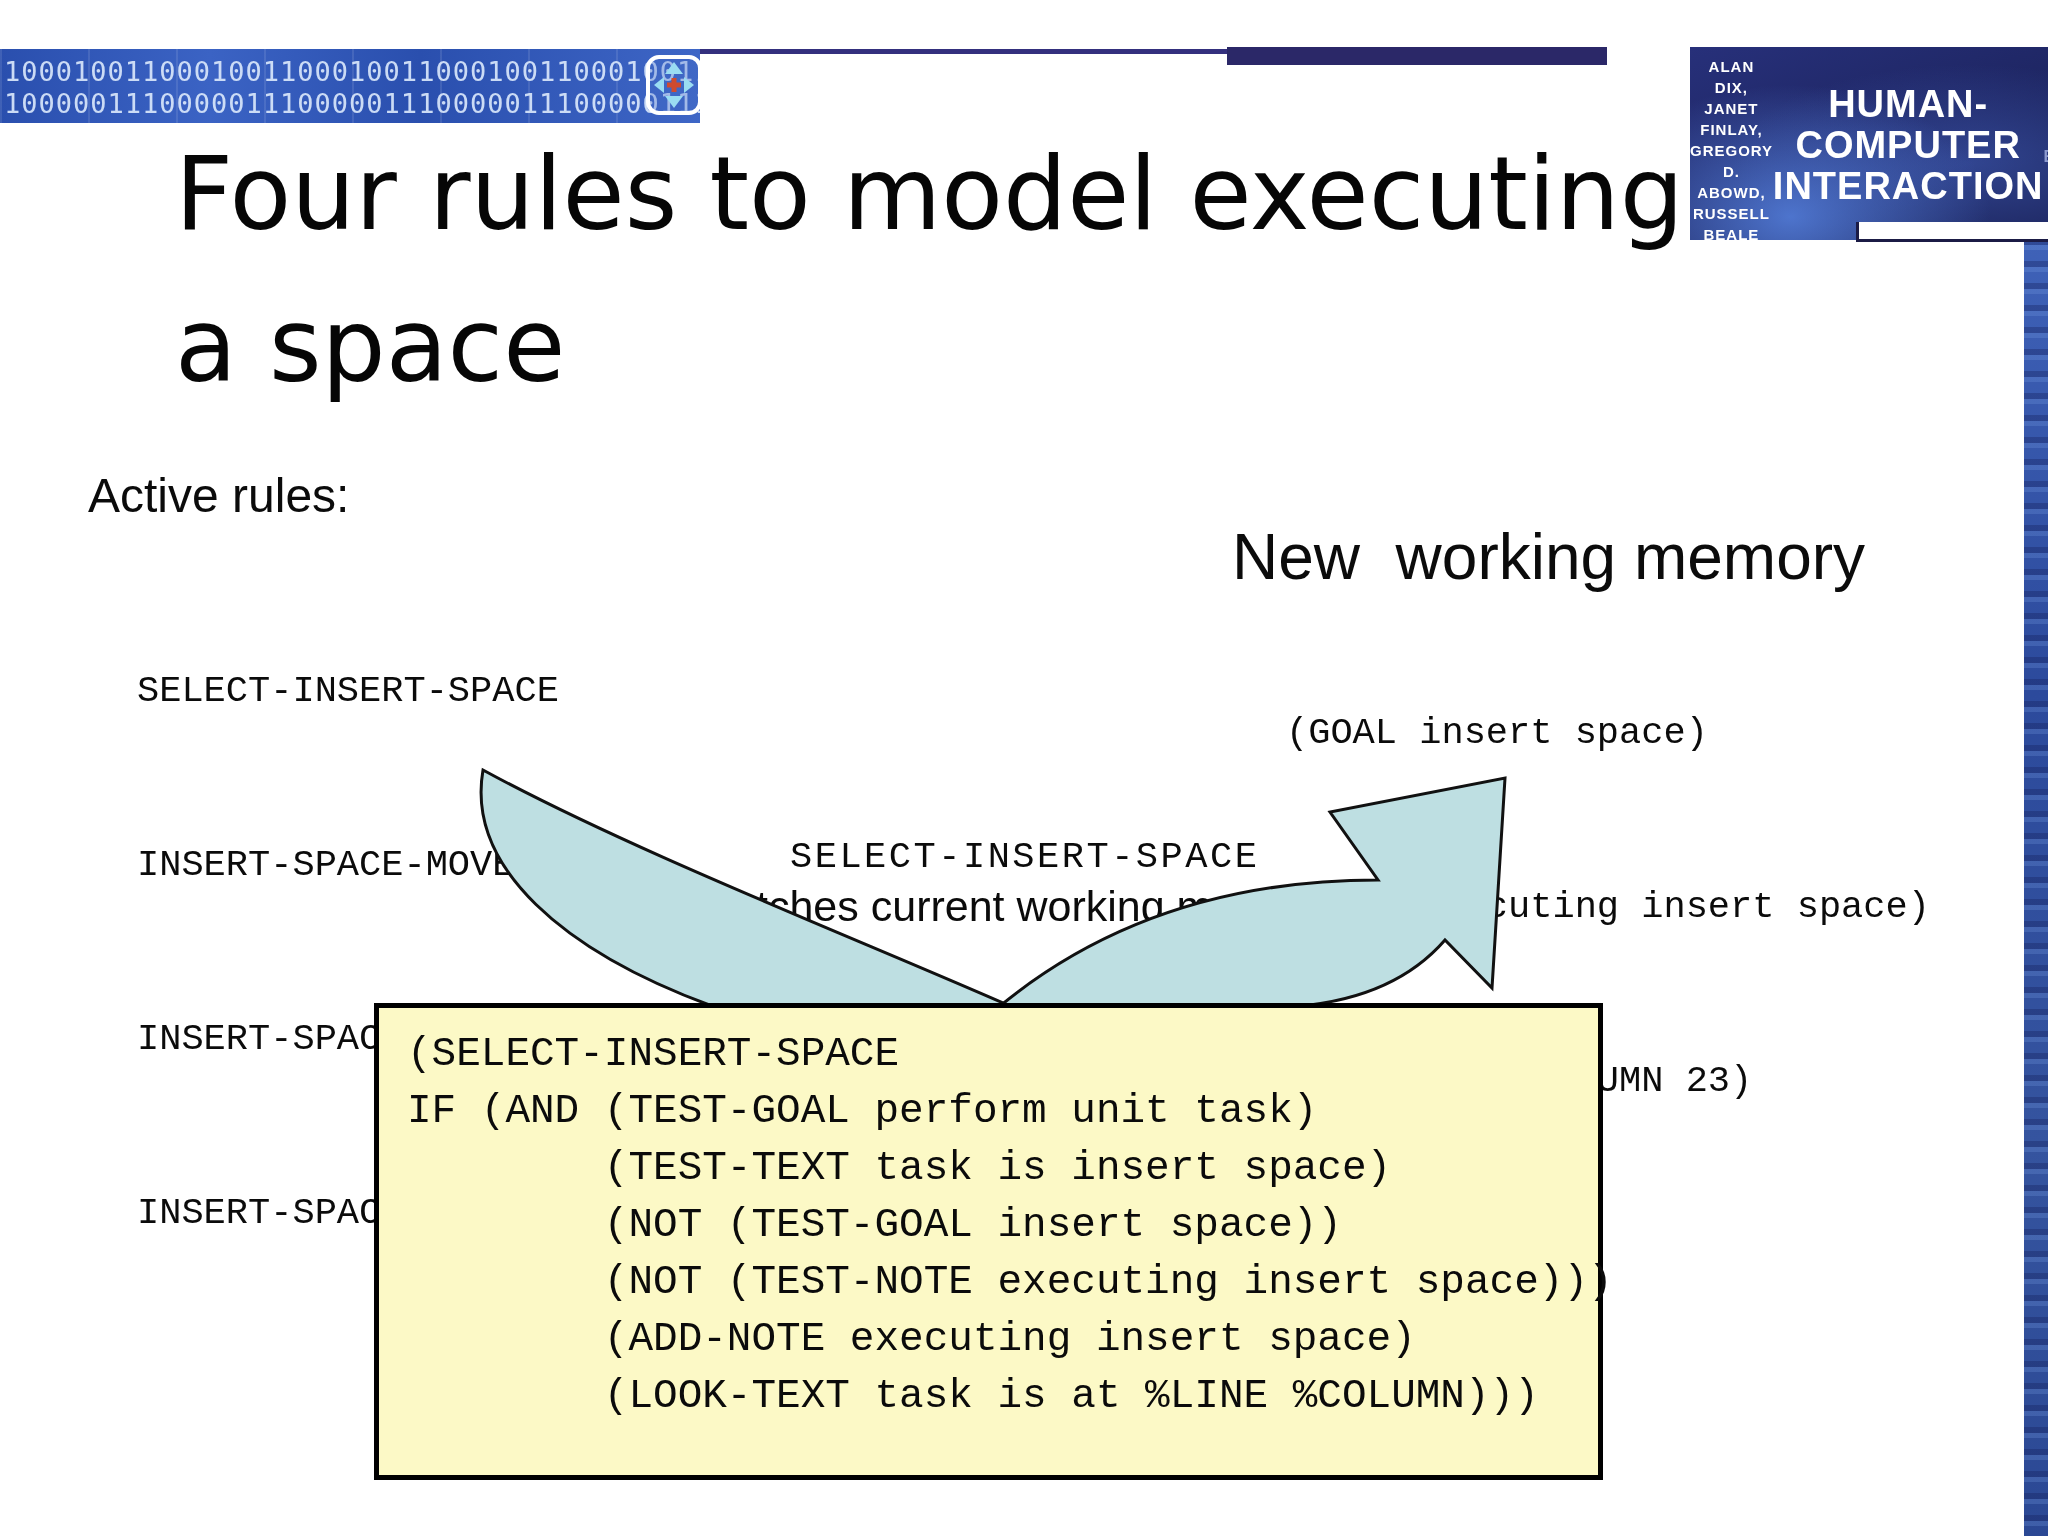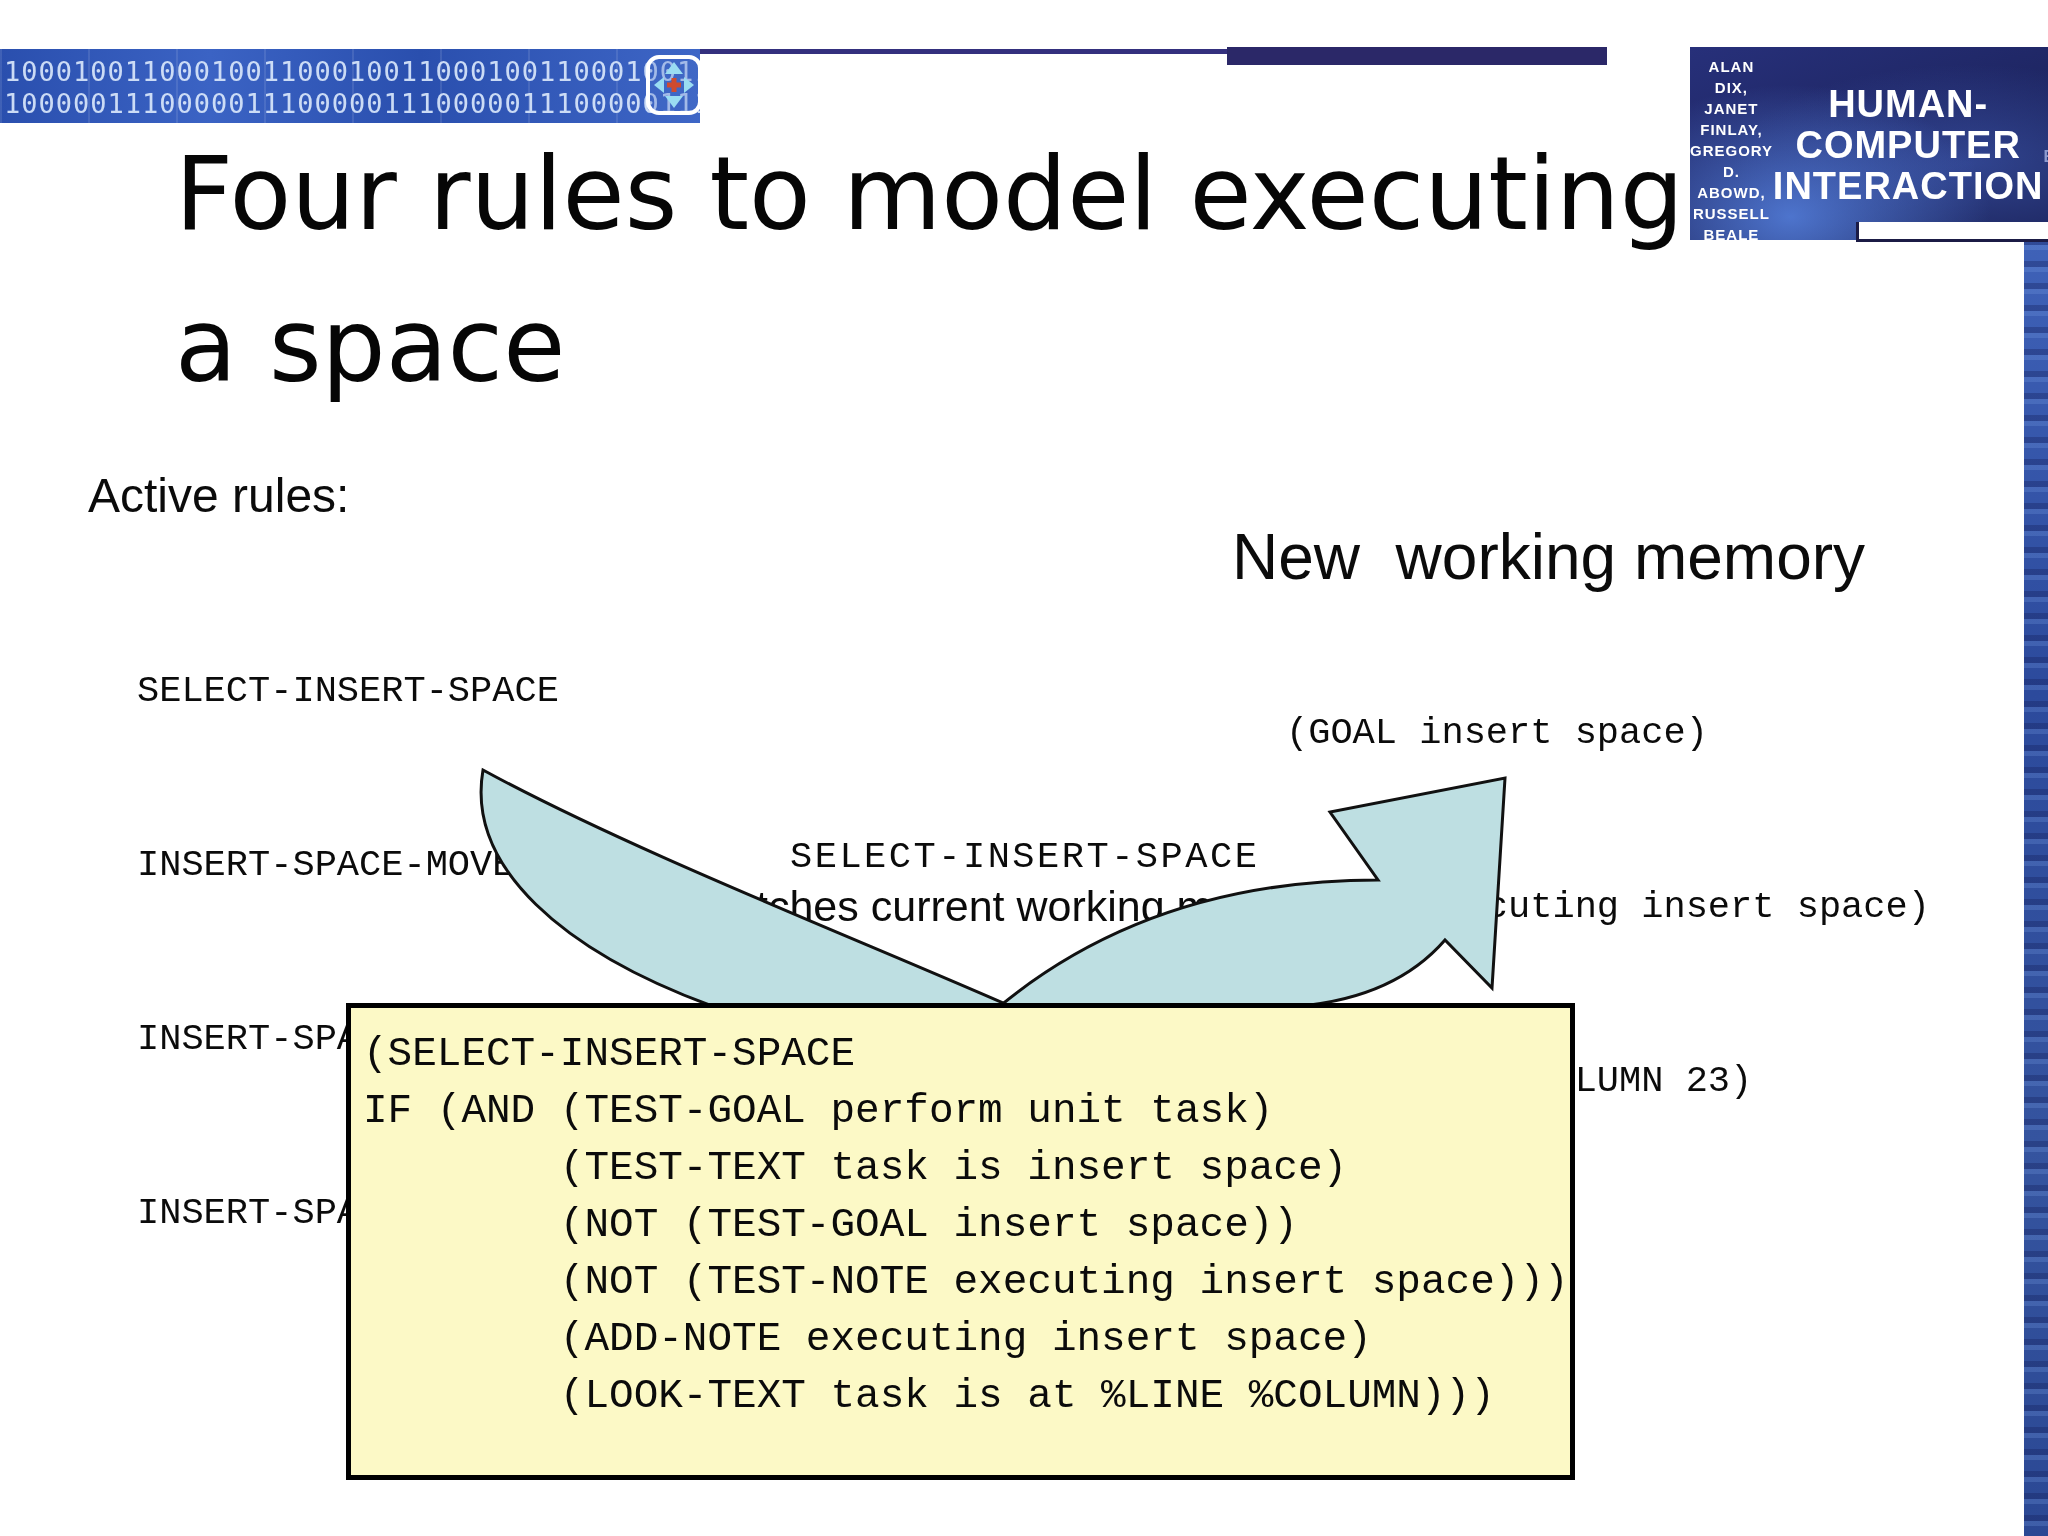--- a/index.html
+++ b/index.html
@@ -58,23 +58,23 @@
   .mono{font-family:"Liberation Mono","DejaVu Sans Mono",monospace;white-space:pre;}
   .rules-list{position:absolute;left:137px;top:546px;z-index:3;font-size:37px;line-height:58px;}
   .memory-heading{position:absolute;left:1232px;top:520px;font-size:64px;z-index:3;white-space:pre;}
   .memory-list{position:absolute;left:1286px;top:588px;z-index:3;font-size:37px;line-height:58px;}
   .mid-select{position:absolute;left:790px;top:836px;font-size:37px;letter-spacing:2.5px;z-index:3;}
   .mid-caption{position:absolute;left:756px;top:882px;font-size:43px;z-index:3;}
   
   .arrows{position:absolute;left:0;top:0;width:2048px;height:1536px;z-index:5;pointer-events:none;}
   
   .code-box{
-    position:absolute;left:346px;top:1003px;width:1229px;height:477px;z-index:6;
+    position:absolute;left:374px;top:1003px;width:1229px;height:477px;z-index:6;
     background:#fcf9c6;border:5px solid #000;box-sizing:border-box;
-    padding:18px 0 0 12px;
+    padding:18px 0 0 28px;
   }
   .code-line{font-family:"Liberation Mono","DejaVu Sans Mono",monospace;font-size:41px;line-height:57px;white-space:pre;}
 </style>
 </head>
 <body>
 
 <div class="slide">
 
   <div class="top-line"></div>
   <div class="top-bar"></div>

